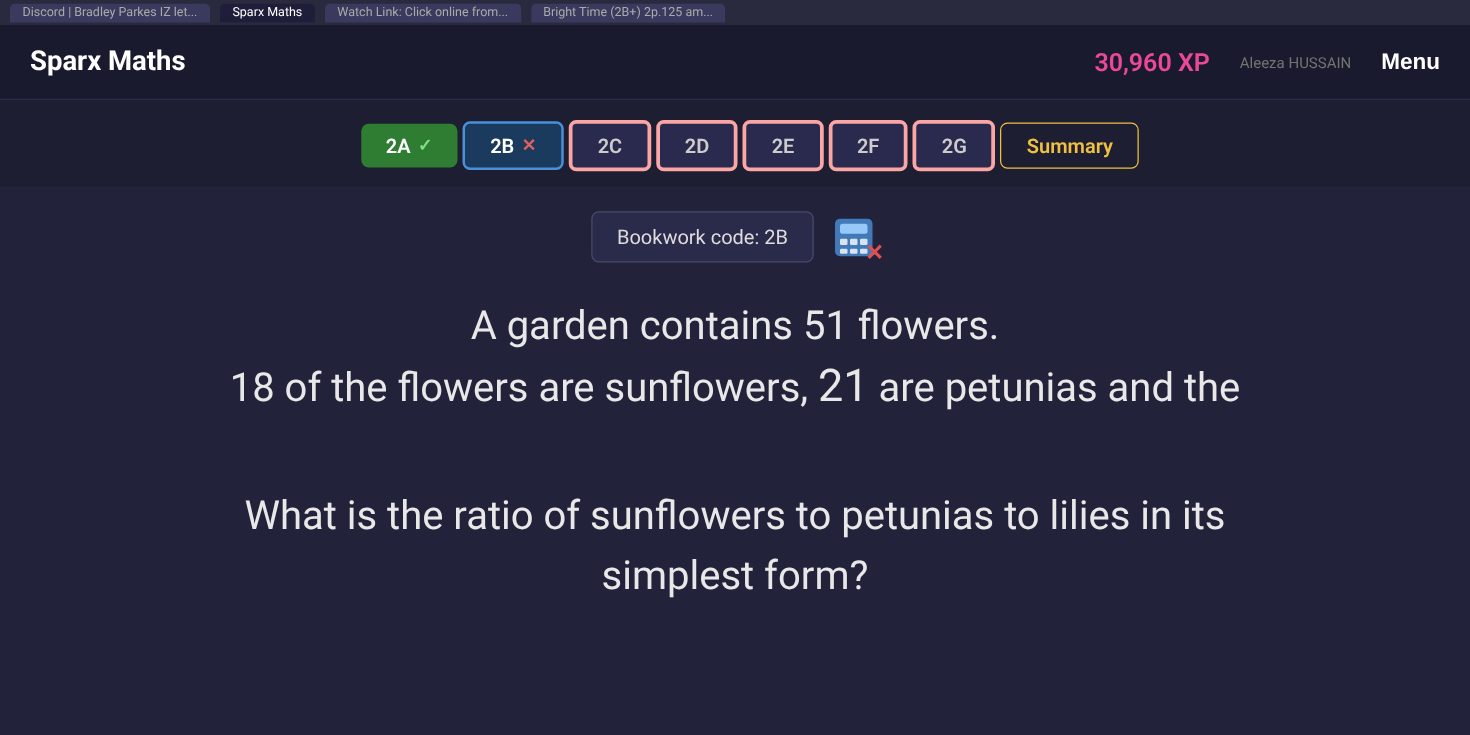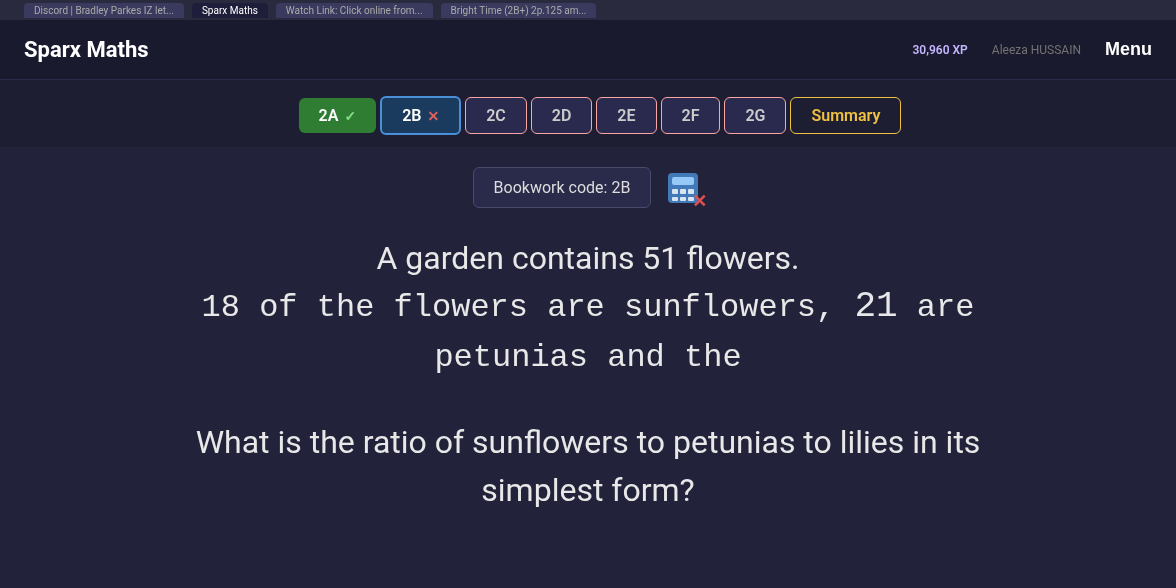--- a/index.html
+++ b/index.html
@@ -16,21 +16,21 @@
       color: #ffffff;
       overflow: hidden;
     }
 
     
     .browser-bar {
       height: 20px;
       background-color: #2a2a3e;
       display: flex;
       align-items: center;
-      padding: 0 24px;
+      padding: 0 8px;
       gap: 8px;
       overflow: hidden;
     }
 
     .browser-tab {
       background: #3a3a5e;
       border-radius: 4px 4px 0 0;
       padding: 2px 10px;
       font-size: 10px;
       color: #aaa;
@@ -62,23 +62,23 @@
       flex: 1;
     }
 
     .header-right {
       display: flex;
       align-items: center;
       gap: 24px;
     }
 
     .xp-display {
-      font-size: 12px;
+      font-size: 20px;
       font-weight: 600;
-      color: #c4b5fd;
+      color: #ec4899;
     }
 
     .user-name {
       font-size: 12px;
       color: #737373;
     }
 
     .menu-btn {
       font-size: 18px;
       font-weight: 700;
@@ -117,21 +117,21 @@
 
     .tab-2b {
       background-color: #1a3a5e;
       color: #ffffff;
       border: 2px solid #4a90d9;
     }
 
     .tab-2c, .tab-2d, .tab-2e, .tab-2f, .tab-2g {
       background-color: #2a2a4e;
       color: #cccccc;
-      border: 1px solid #fca5a5;
+      border: 3px solid #fca5a5;
     }
 
     .tab-summary {
       background-color: transparent;
       color: #f0c040;
       border: 1px solid #f0c040;
     }
 
     .tab-check {
       color: #80e080;
@@ -210,23 +210,22 @@
 
     .question-line1 {
       font-size: 32px;
       color: #e8e8e8;
       line-height: 1.3;
     }
 
     .question-line2 {
       font-size: 32px;
       color: #e8e8e8;
-      margin-bottom: 36px;
+      margin-bottom: 52px;
       line-height: 1.5;
-      font-family: Liberation Mono, monospace;
     }
 
     .question-line3 {
       font-size: 32px;
       color: #e8e8e8;
       line-height: 1.5;
     }
 
     .number-highlight {
       font-size: 36px;

